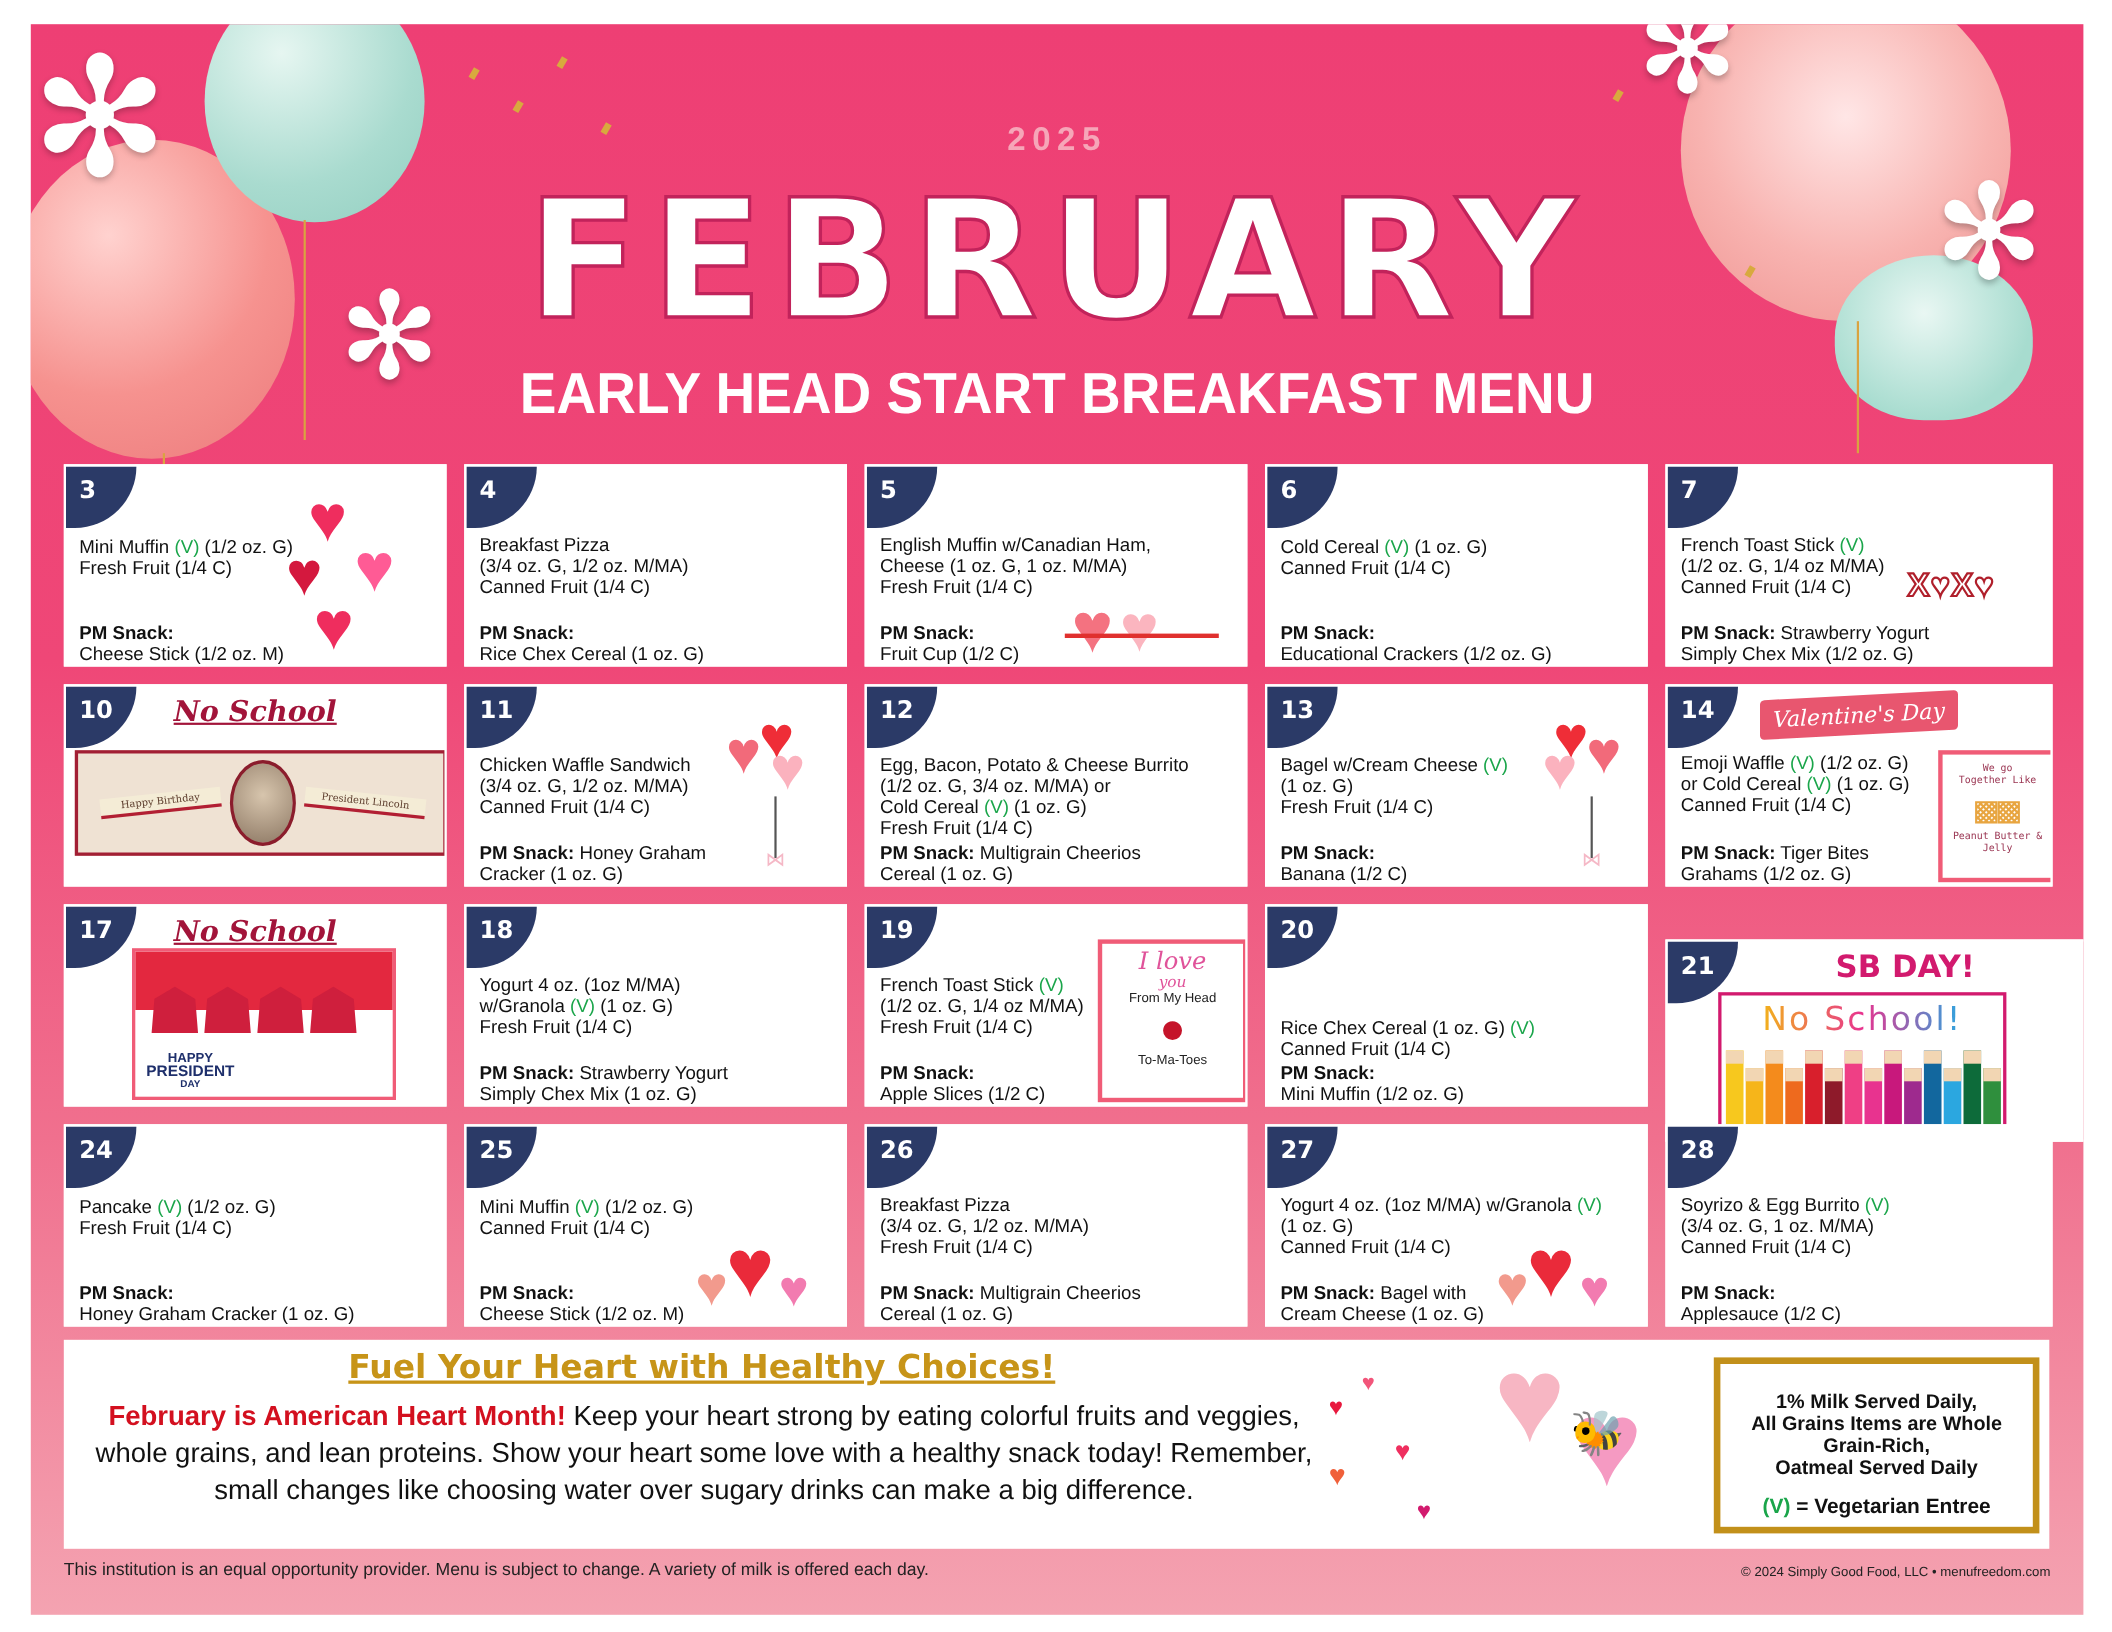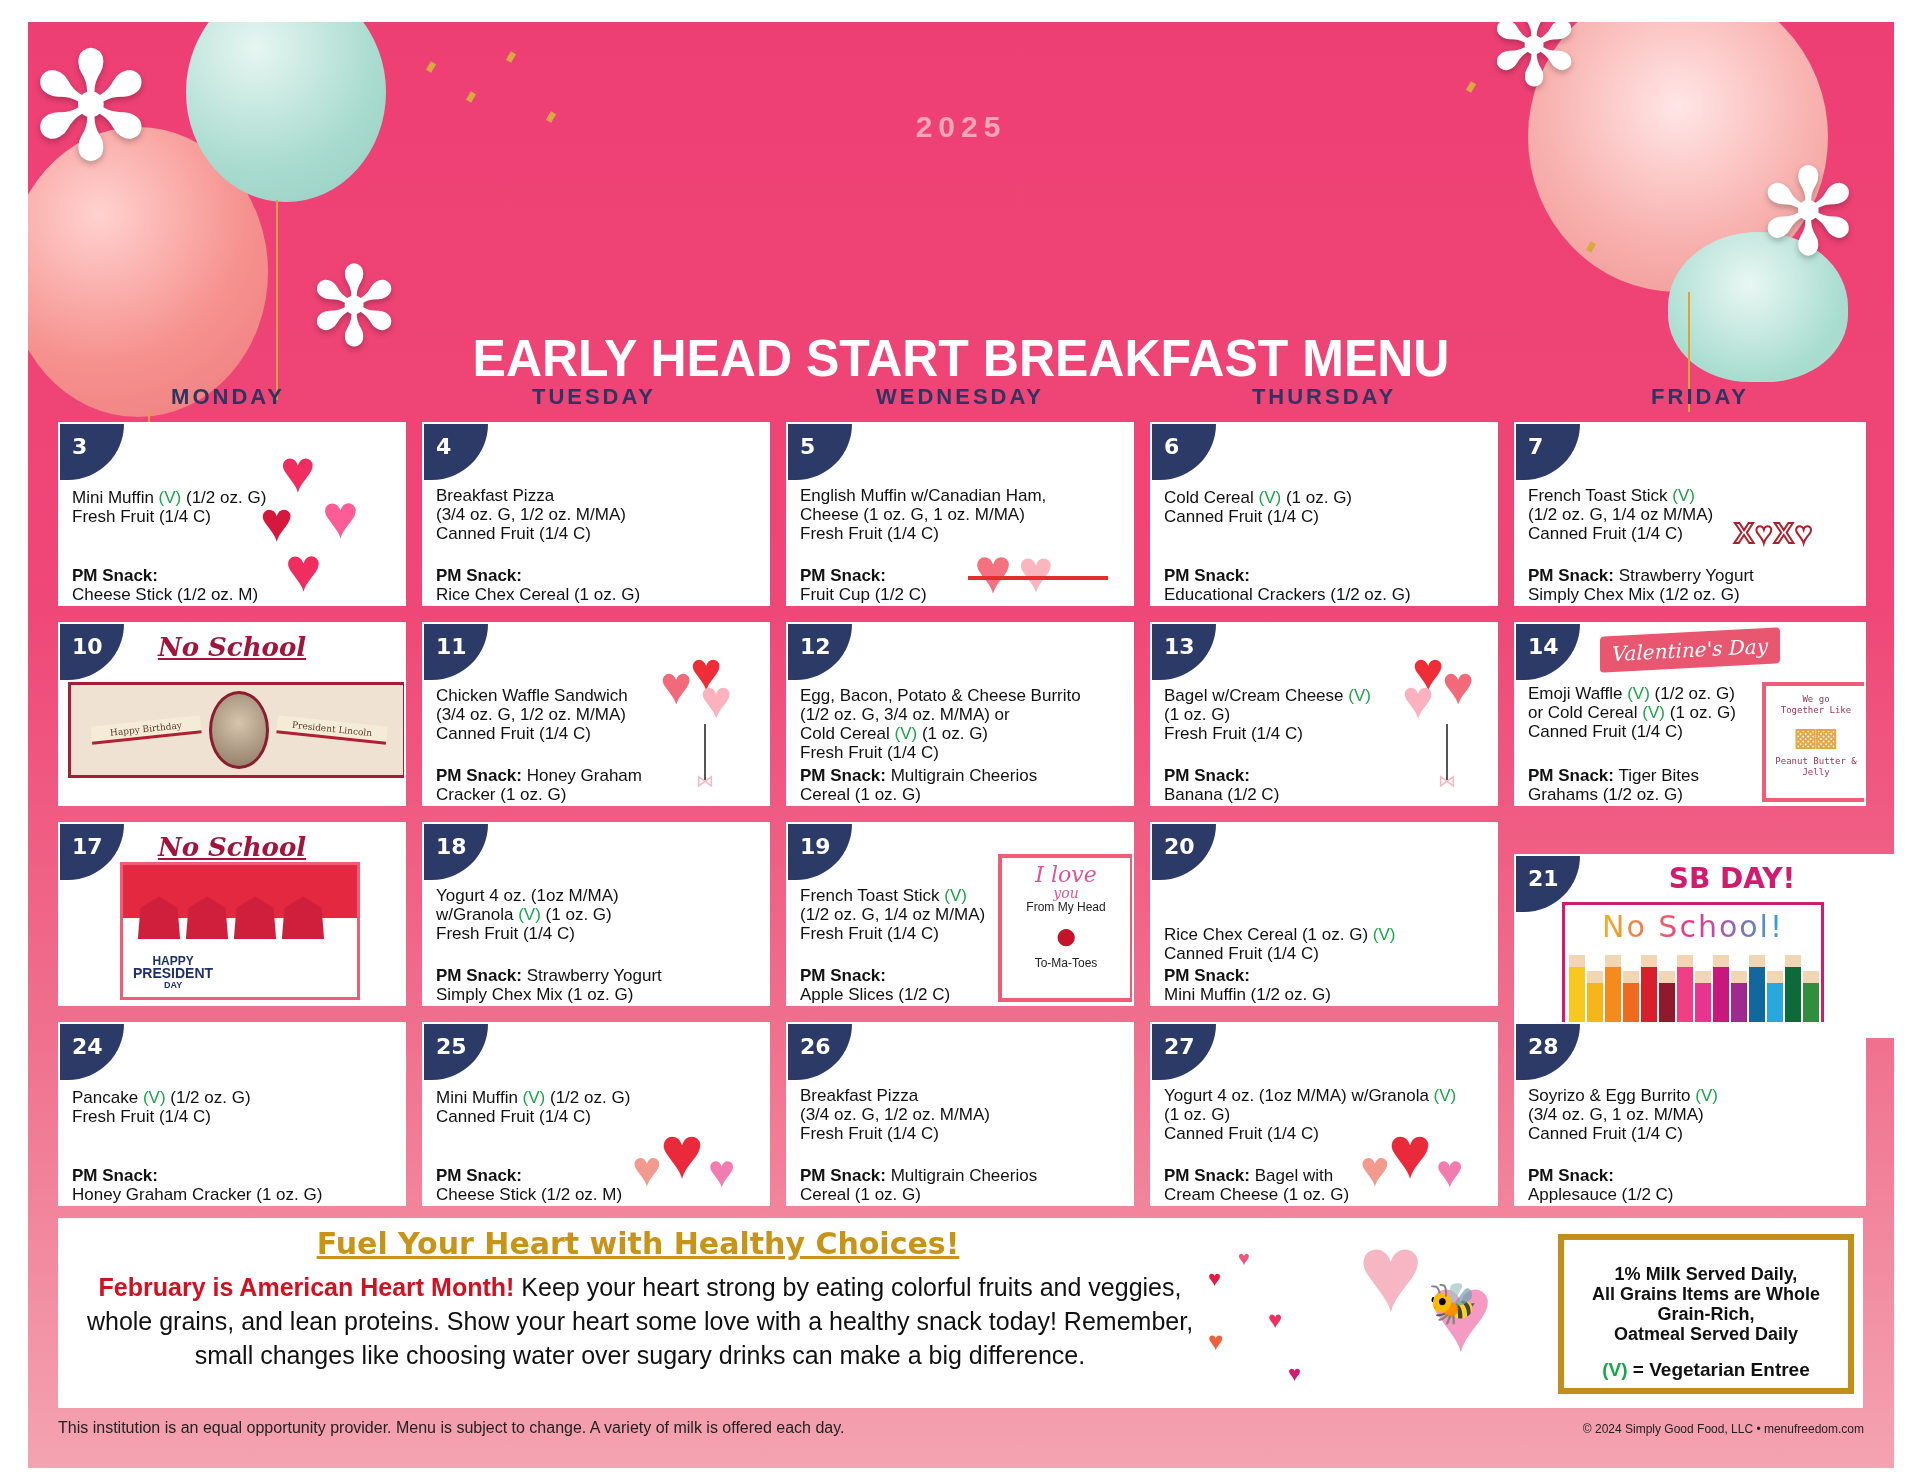--- a/index.html
+++ b/index.html
@@ -101,29 +101,23 @@
   <div class="snowflake" style="left:1460px; top:-30px; font-size:110px;">✻</div>
   <div class="snowflake" style="left:1730px; top:130px; font-size:120px;">✻</div>
   <div class="confetti" style="left:400px; top:40px;"></div>
   <div class="confetti" style="left:440px; top:70px;"></div>
   <div class="confetti" style="left:480px; top:30px;"></div>
   <div class="confetti" style="left:520px; top:90px;"></div>
   <div class="confetti" style="left:1440px; top:60px;"></div>
   <div class="confetti" style="left:1560px; top:220px;"></div>
 
   <div class="year">2025</div>
+  <div class="month-title">FEBRUARY</div>
   <div class="menu-title">EARLY HEAD START BREAKFAST MENU</div>
 
-  <div class="day-headers">
-    <div class="day-header" style="left:0px;">MONDAY</div>
-    <div class="day-header" style="left:366px;">TUESDAY</div>
-    <div class="day-header" style="left:732px;">WEDNESDAY</div>
-    <div class="day-header" style="left:1096px;">THURSDAY</div>
-    <div class="day-header" style="left:1472px;">FRIDAY</div>
-  </div>
 
   <div class="grid" id="grid">
       <div class="cell" style="left: 30px; top: 400px;">
         <div class="date-badge">3</div>
         <div class="menu-text" style="top:64px;">
           <div class="menu-line"><span class="">Mini Muffin </span><span class="veg">(V)</span><span class=""> (1/2 oz. G)</span></div>
           <div class="menu-line"><span class="">Fresh Fruit (1/4 C)</span></div>
         </div>
         <div class="snack" style="top:142px;">
             <div><b>PM Snack:</b></div>

